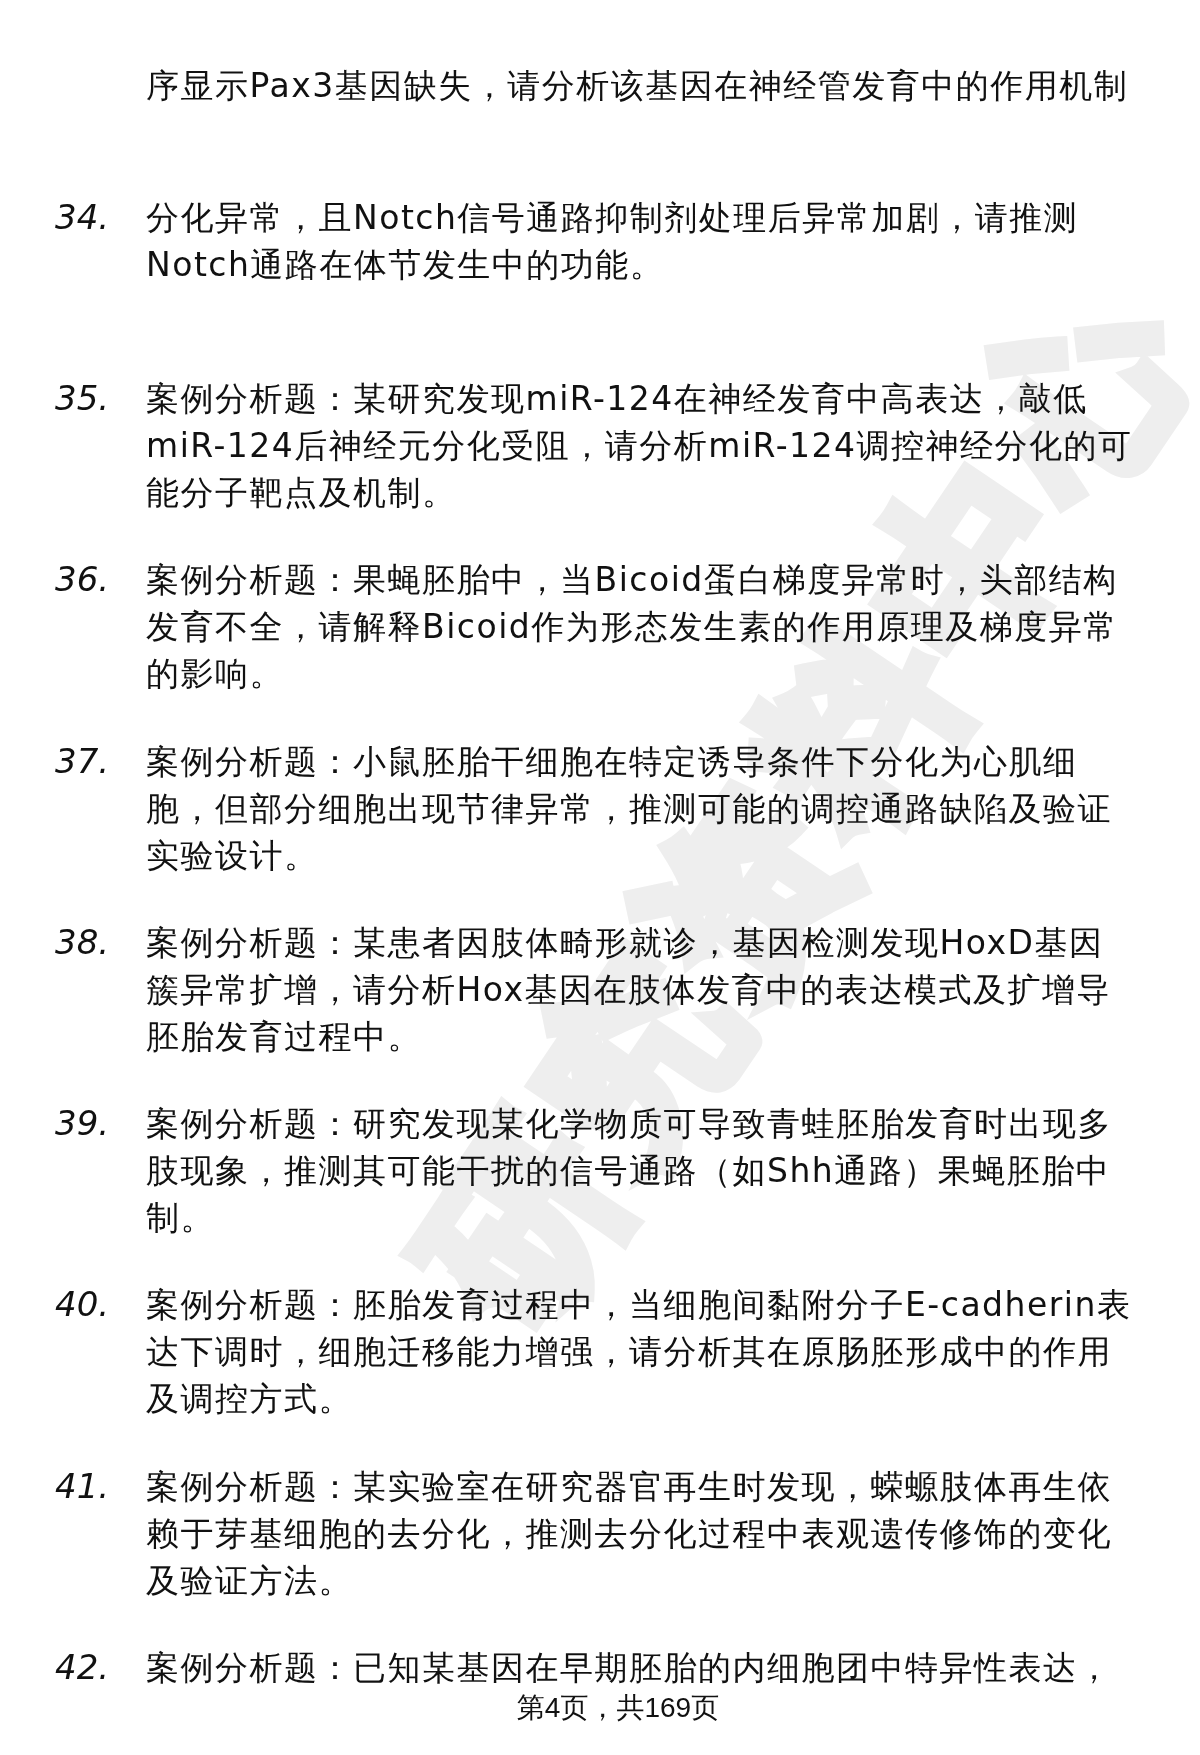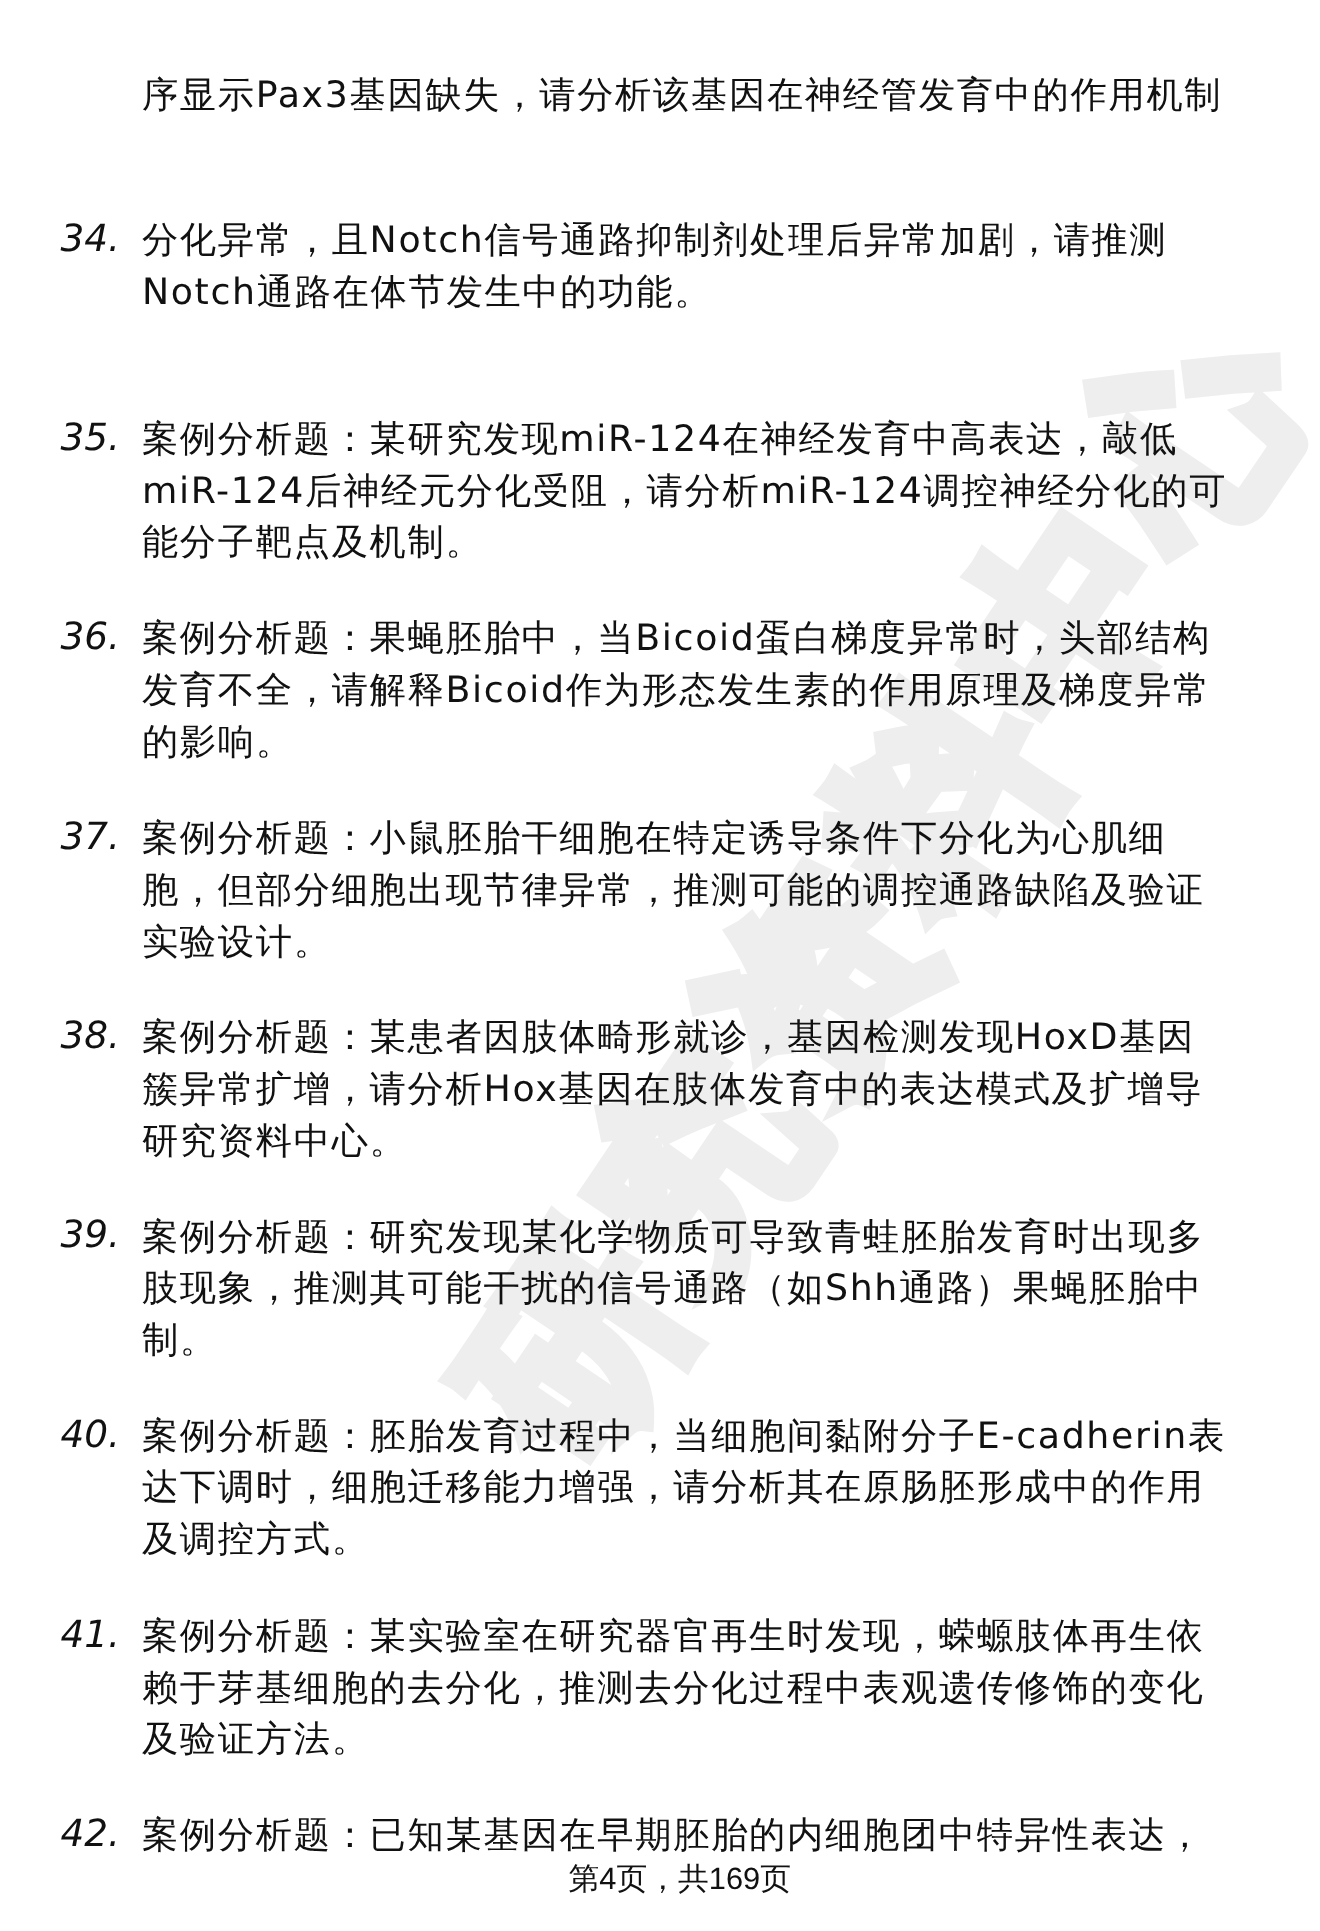--- a/index.html
+++ b/index.html
@@ -15,21 +15,21 @@
     font-size: 190px; font-weight: bold; letter-spacing: 10px;
     color: transparent;
     -webkit-text-stroke: 14px #eeeeee;
     white-space: nowrap; pointer-events: none; z-index: 0;
   }
   .block { position: absolute; left: 0; width: 1200px; z-index: 1; }
   .num {
     position: absolute; left: 55px; top: 0;
     font-size: 34px; line-height: 47px; letter-spacing: 0px; font-style: italic;
   }
-  .lines { position: absolute; left: 129px; top: 0; width: 1040px; }
+  .lines { position: absolute; left: 146px; top: 0; width: 1040px; }
   .line {
     display: block; white-space: nowrap;
     font-size: 33px; line-height: 47px; letter-spacing: 1.5px;
   }
   .footer {
     position: absolute; left: 0; width: 1236px; top: 1688px;
     text-align: center; font-size: 28px; line-height: 40px;
     font-family: "Liberation Sans", sans-serif; z-index: 1;
   }
 </style>
@@ -77,21 +77,21 @@
     <span class="line">胞，但部分细胞出现节律异常，推测可能的调控通路缺陷及验证</span>
     <span class="line">实验设计。</span>
   </div>
 </div>
 
 <div class="block" style="top:919px;">
   <span class="num">38.</span>
   <div class="lines">
     <span class="line">案例分析题：某患者因肢体畸形就诊，基因检测发现HoxD基因</span>
     <span class="line">簇异常扩增，请分析Hox基因在肢体发育中的表达模式及扩增导</span>
-    <span class="line">研究资料中心。</span>
+    <span class="line">胚胎发育过程中。</span>
   </div>
 </div>
 
 <div class="block" style="top:1100px;">
   <span class="num">39.</span>
   <div class="lines">
     <span class="line">案例分析题：研究发现某化学物质可导致青蛙胚胎发育时出现多</span>
     <span class="line">肢现象，推测其可能干扰的信号通路（如Shh通路）果蝇胚胎中</span>
     <span class="line">制。</span>
   </div>

